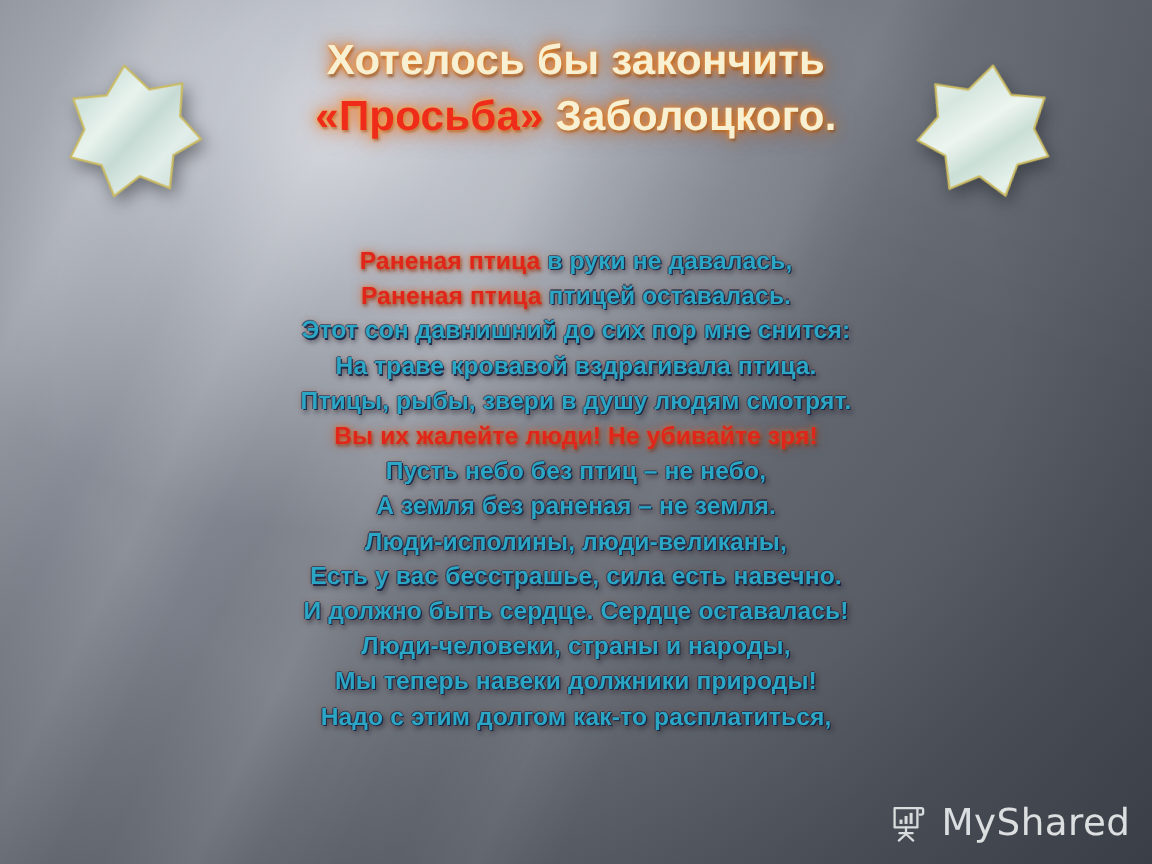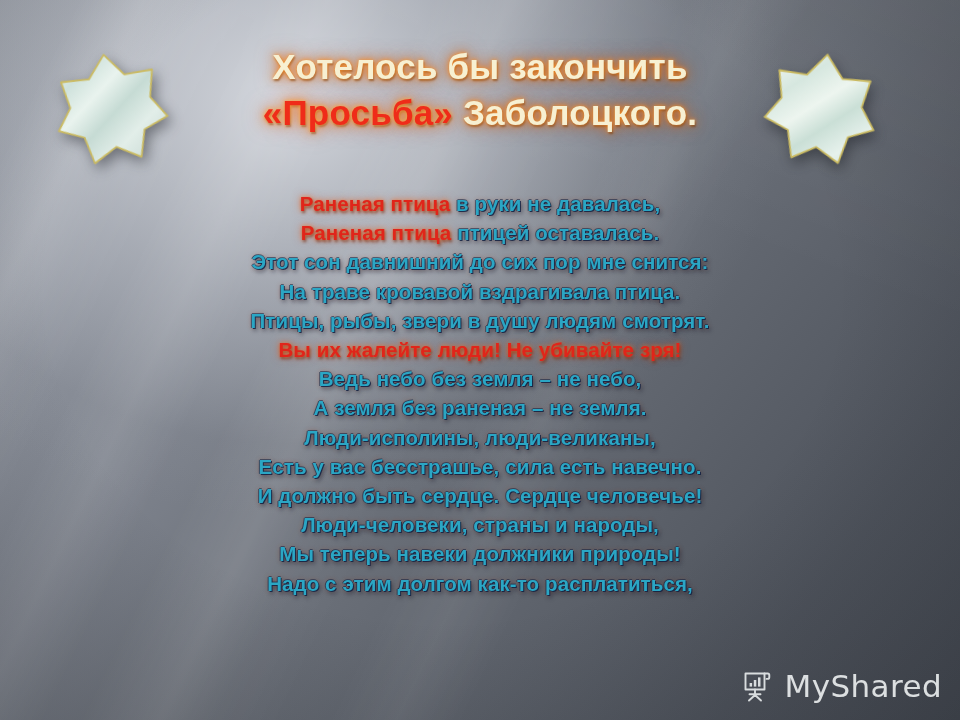--- a/index.html
+++ b/index.html
@@ -47,21 +47,21 @@
     height: 112px;
     filter: drop-shadow(3px 6px 7px rgba(20,22,28,0.45));
   }
   .star-left  { left: 52px; top: 52px; transform: rotate(-8deg); }
   .star-right { left: 762px; top: 52px; transform: rotate(7deg); }
 
   
   #title-block {
     position: absolute;
     left: 0;
-    top: 44px;
+    top: 28px;
     width: 960px;
     text-align: center;
     line-height: 46px;
   }
   .title-line {
     font-size: 35px;
     font-weight: bold;
     color: #f7f0d2;
     letter-spacing: .2px;
     text-shadow:
@@ -78,21 +78,21 @@
       0 0 12px rgba(245,120,25,0.9),
       0 0 22px rgba(200,60,10,0.6),
       1px 2px 2px rgba(70,20,0,0.5);
     text-align: center;
   }
 
   
   #poem {
     position: absolute;
     left: 0;
-    top: 189px;
+    top: 203px;
     width: 960px;
     text-align: center;
   }
   .poem-line {
     font-size: 20.5px;
     font-weight: bold;
     line-height: 29.2px;
     white-space: nowrap;
     letter-spacing: .1px;
   }
@@ -172,25 +172,25 @@
     <div class="title-line"><span class="title-accent">«Просьба»</span><span> Заболоцкого.</span></div>
   </div>
 
   <div id="poem">
       <div class="poem-line"><span class="red">Раненая птица</span><span class="teal"> в руки не давалась,</span></div>
       <div class="poem-line"><span class="red">Раненая птица</span><span class="teal"> птицей оставалась.</span></div>
       <div class="poem-line"><span class="teal">Этот сон давнишний до сих пор мне снится:</span></div>
       <div class="poem-line"><span class="teal">На траве кровавой вздрагивала птица.</span></div>
       <div class="poem-line"><span class="teal">Птицы, рыбы, звери в душу людям смотрят.</span></div>
       <div class="poem-line"><span class="red">Вы их жалейте люди! Не убивайте зря!</span></div>
-      <div class="poem-line"><span class="teal">Ведь небо без земля – не небо,</span></div>
+      <div class="poem-line"><span class="teal">Пусть небо без птиц – не небо,</span></div>
       <div class="poem-line"><span class="teal">А земля без раненая – не земля.</span></div>
       <div class="poem-line"><span class="teal">Люди-исполины, люди-великаны,</span></div>
       <div class="poem-line"><span class="teal">Есть у вас бесстрашье, сила есть навечно.</span></div>
-      <div class="poem-line"><span class="teal">И должно быть сердце. Сердце человечье!</span></div>
+      <div class="poem-line"><span class="teal">И должно быть сердце. Сердце оставалась!</span></div>
       <div class="poem-line"><span class="teal">Люди-человеки, страны и народы,</span></div>
       <div class="poem-line"><span class="teal">Мы теперь навеки должники природы!</span></div>
       <div class="poem-line"><span class="teal">Надо с этим долгом как-то расплатиться,</span></div>
     </div>
 
   <div id="logo">
     <svg width="36" height="36" viewBox="0 0 36 36">
       <g fill="none" stroke="#e4e8e9" stroke-width="1.9" stroke-linecap="round" stroke-linejoin="round">
         <rect x="6.5" y="5.5" width="19" height="16"></rect>
         <path d="M25.5 5.5 h3.2 a1.6 1.6 0 0 1 1.6 1.6 v2.2 a1.6 1.6 0 0 1 -1.6 1.6 h-1.2"></path>

